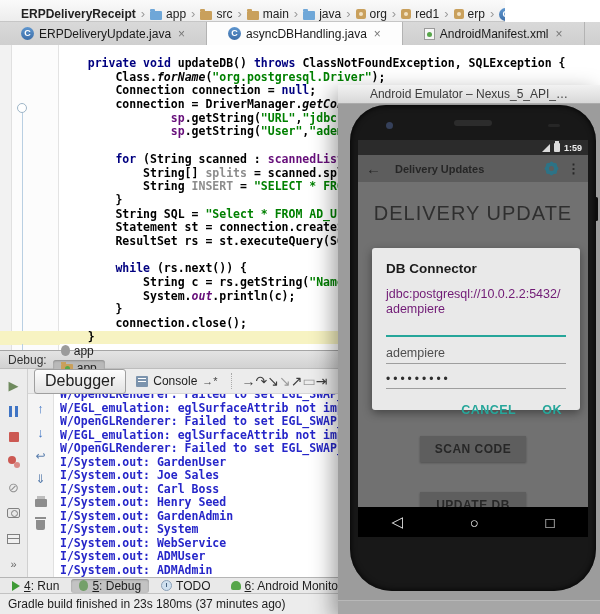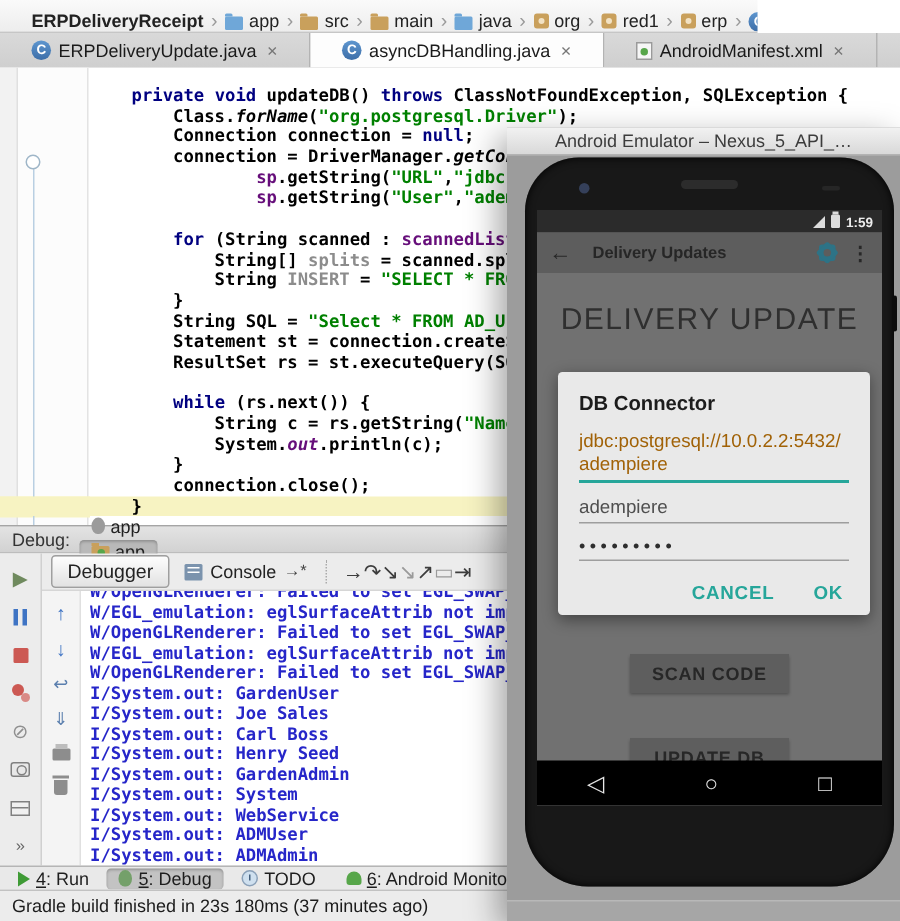--- a/index.html
+++ b/index.html
@@ -40,21 +40,21 @@
   #debug-header{position:absolute;left:0;top:350px;width:600px;height:19px;
     background:linear-gradient(#e3e3e3,#d2d2d2);border-top:1px solid #a5a5a5;border-bottom:1px solid #bdbdbd;
     display:flex;align-items:center;gap:6px;padding-left:8px;box-sizing:border-box;}
   #debug-header .hd-label{color:#333;}
   .dbg-tab{display:flex;align-items:center;gap:4px;padding:1px 8px 2px;border-radius:3px;color:#222;}
   .dbg-tab.active{background:#b9b9b9;box-shadow:inset 0 1px 2px rgba(0,0,0,.25);}
   
   #debug-toolbar{position:absolute;left:28px;top:369px;width:572px;height:25px;background:#ececec;
     display:flex;align-items:center;gap:6px;padding-left:6px;box-sizing:border-box;border-bottom:1px solid #d6d6d6;}
   #debugger-btn{border:1px solid #9f9f9f;border-radius:3px;background:linear-gradient(#fdfdfd,#e2e2e2);
-    padding:2px 10px 3px;font-size:13px;color:#222;}
+    padding:2px 10px 3px;font-size:16px;color:#222;}
   #console-tab{display:flex;align-items:center;gap:5px;padding:2px 4px;color:#222;}
   #console-pin{font-size:11px;color:#444;}
   .tb-divider{width:1px;height:16px;border-left:1px dotted #aaa;margin:0 3px;}
   .step-btn{width:22px;text-align:center;font-size:14px;color:#3d3d3d;}
   .step-btn.dim{color:#9a9a9a;}
   
   #left-toolbar{position:absolute;left:0;top:369px;width:28px;height:208px;background:#ececec;
     border-right:1px solid #d0d0d0;display:flex;flex-direction:column;align-items:center;padding-top:4px;box-sizing:border-box;}
   .tool-btn{height:26px;display:flex;align-items:center;justify-content:center;width:100%;}
   
@@ -154,22 +154,22 @@
     color:#272727;font-weight:bold;font-size:12px;letter-spacing:.5px;display:flex;align-items:center;justify-content:center;
     box-shadow:0 1px 2px rgba(0,0,0,.3);margin-top:30px;}
   #scan-btn{top:224px;}
   #update-btn{top:280px;}
   #navbar{position:absolute;left:0;bottom:0;width:100%;height:30px;background:#000;
     display:flex;align-items:center;justify-content:space-around;color:#e8e8e8;font-size:15px;}
   
   #db-dialog{position:absolute;left:14px;top:108px;width:208px;height:162px;background:#e9e9e9;
     border-radius:3px;box-shadow:0 3px 10px rgba(0,0,0,.4);box-sizing:border-box;padding:13px 14px 0;z-index:3;}
   #dialog-title{font-size:13.5px;font-weight:bold;color:#1c1c1c;}
-  #url-field{margin-top:11px;font-size:12.5px;color:#a16207;line-height:15px;
-    border-bottom:2px solid #26a69a;padding-bottom:3px;}
+  #url-field{margin-top:11px;font-size:12.5px;color:#701a75;line-height:15px;
+    border-bottom:2px solid #26a69a;padding-bottom:18px;}
   #user-field{margin-top:9px;font-size:12.5px;color:#4f4f4f;border-bottom:1px solid #9e9e9e;padding-bottom:3px;}
   #pass-field{margin-top:8px;font-size:12px;letter-spacing:3px;color:#2e2e2e;border-bottom:1px solid #9e9e9e;padding-bottom:2px;}
   #dialog-actions{display:flex;justify-content:flex-end;gap:26px;margin-top:14px;padding-right:4px;}
   .dlg-btn{color:#26a69a;font-weight:bold;font-size:12.5px;letter-spacing:.5px;}
 </style>
 </head>
 <body>
 
 <div id="stage">
 

